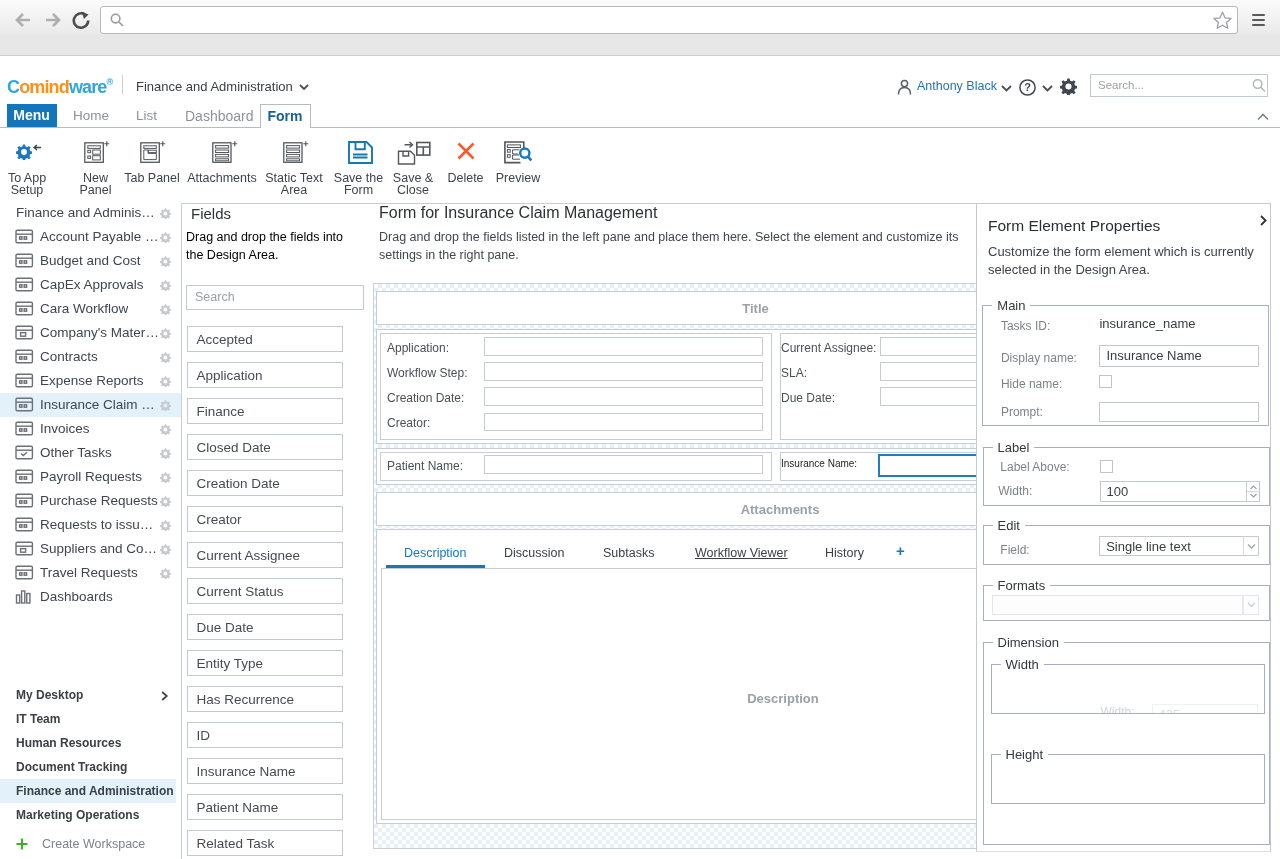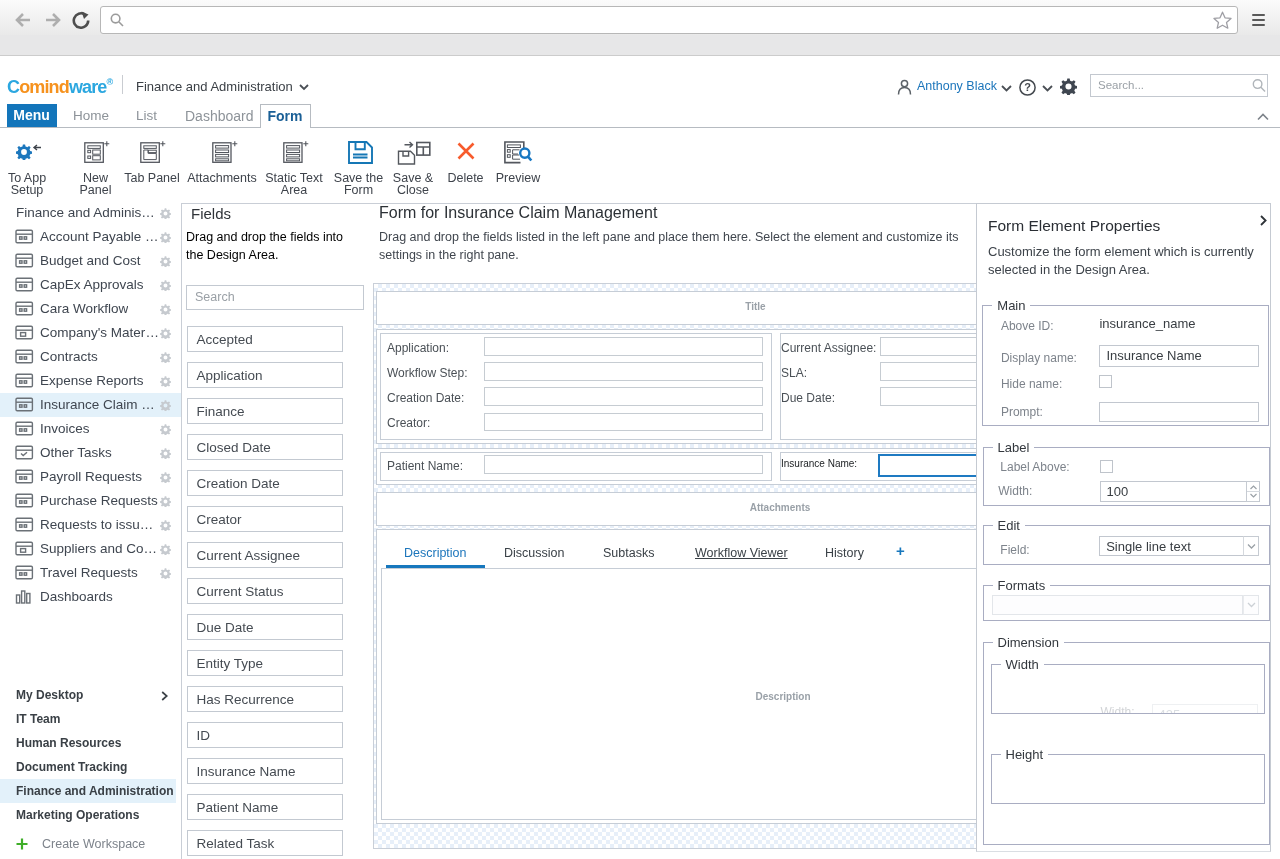--- a/index.html
+++ b/index.html
@@ -380,21 +380,21 @@
       </svg>
     <span class="a" style="left:42px;top:0;line-height:28px;font-size:12.5px;color:#7d838b;">Create Workspace</span>
   </div>
 </div>
 
 <div class="a" id="center" style="left:182px;top:203px;width:794px;height:656px;border-top:1px solid #c9ced6;"></div>
 <style>
 .fbtn { position:absolute; left:186.5px; width:156.5px; height:26.5px; border:1px solid #c3c9d1; background:#fff; font-size:13.5px; color:#454b52; line-height:25px; padding-left:9px; }
 .din { position:absolute; border:1px solid #c6ccd2; background:#fff; height:18.5px; }
 .dlb { position:absolute; font-size:12px; color:#4a5056; line-height:16px; white-space:nowrap; }
-.ph { position:absolute; font-weight:bold; font-size:10px; color:#9aa1a8; }
+.ph { position:absolute; font-weight:bold; font-size:13px; color:#9aa1a8; }
 .pnl { position:absolute; border:1px solid #c6cdd6; background:#fff; }
 .tab { position:absolute; font-size:12.5px; color:#3a4147; line-height:16px; white-space:nowrap; }
 </style>
 <div class="a" style="left:191px;top:204.5px;font-size:15px;color:#2f3338;">Fields</div>
 <div class="a" style="left:186px;top:229px;width:182px;font-size:12.5px;line-height:17.6px;color:#000000;">Drag and drop the fields into<br>the Design Area.</div>
 <div class="a" style="left:186px;top:285px;width:177.5px;height:25px;border:1px solid #c3c9d1;background:#fff;"></div>
 <div class="a" style="left:195px;top:290px;font-size:12.5px;color:#9aa0a6;">Search</div>
 <div class="fbtn" style="top:325.5px;">Accepted</div>
 <div class="fbtn" style="top:361.5px;">Application</div>
 <div class="fbtn" style="top:397.5px;">Finance</div>
@@ -464,21 +464,21 @@
 </style>
 <div class="a" id="props" style="left:976px;top:203px;width:295px;height:649px;border:1px solid #c5cad2;border-bottom-color:#dadee3;background:#fff;">
   <svg class="a" style="left:283px;top:11px;" width="7" height="11" viewBox="0 0 7 11">
       <path d="M1 1 L5.6 5.5 L1 10" stroke="#2e3338" stroke-width="1.8" fill="none"></path>
     </svg>
   <div class="a" style="left:11px;top:13px;font-size:15.5px;color:#2a2e34;">Form Element Properties</div>
   <div class="a" style="left:11px;top:38.5px;width:276px;font-size:13px;line-height:18.3px;color:#3d434a;">Customize the form element which is currently<br>selected in the Design Area.</div>
 
   <div class="fs" style="left:5.3px;top:101.2px;width:286.5px;height:121px;">
     <span class="fsleg">Main</span>
-    <div class="plb" style="left:17.6px;top:13px;">Above ID:</div>
+    <div class="plb" style="left:17.6px;top:13px;">Tasks ID:</div>
     <div class="a" style="left:116.1px;top:10px;font-size:13px;color:#383d42;">insurance_name</div>
     <div class="plb" style="left:17.6px;top:44.8px;">Display name:</div>
     <div class="pin" style="left:116.1px;top:39.3px;width:160px;height:21.6px;line-height:20px;">Insurance Name</div>
     <div class="plb" style="left:17.6px;top:71px;">Hide name:</div>
     <div class="cb" style="left:116.1px;top:69.3px;width:13px;height:13px;"></div>
     <div class="plb" style="left:17.6px;top:99.3px;">Prompt:</div>
     <div class="pin" style="left:116.1px;top:95.6px;width:160px;height:20.6px;"></div>
   </div>
 
   <div class="fs" style="left:5.5px;top:242.5px;width:287px;height:59px;">

